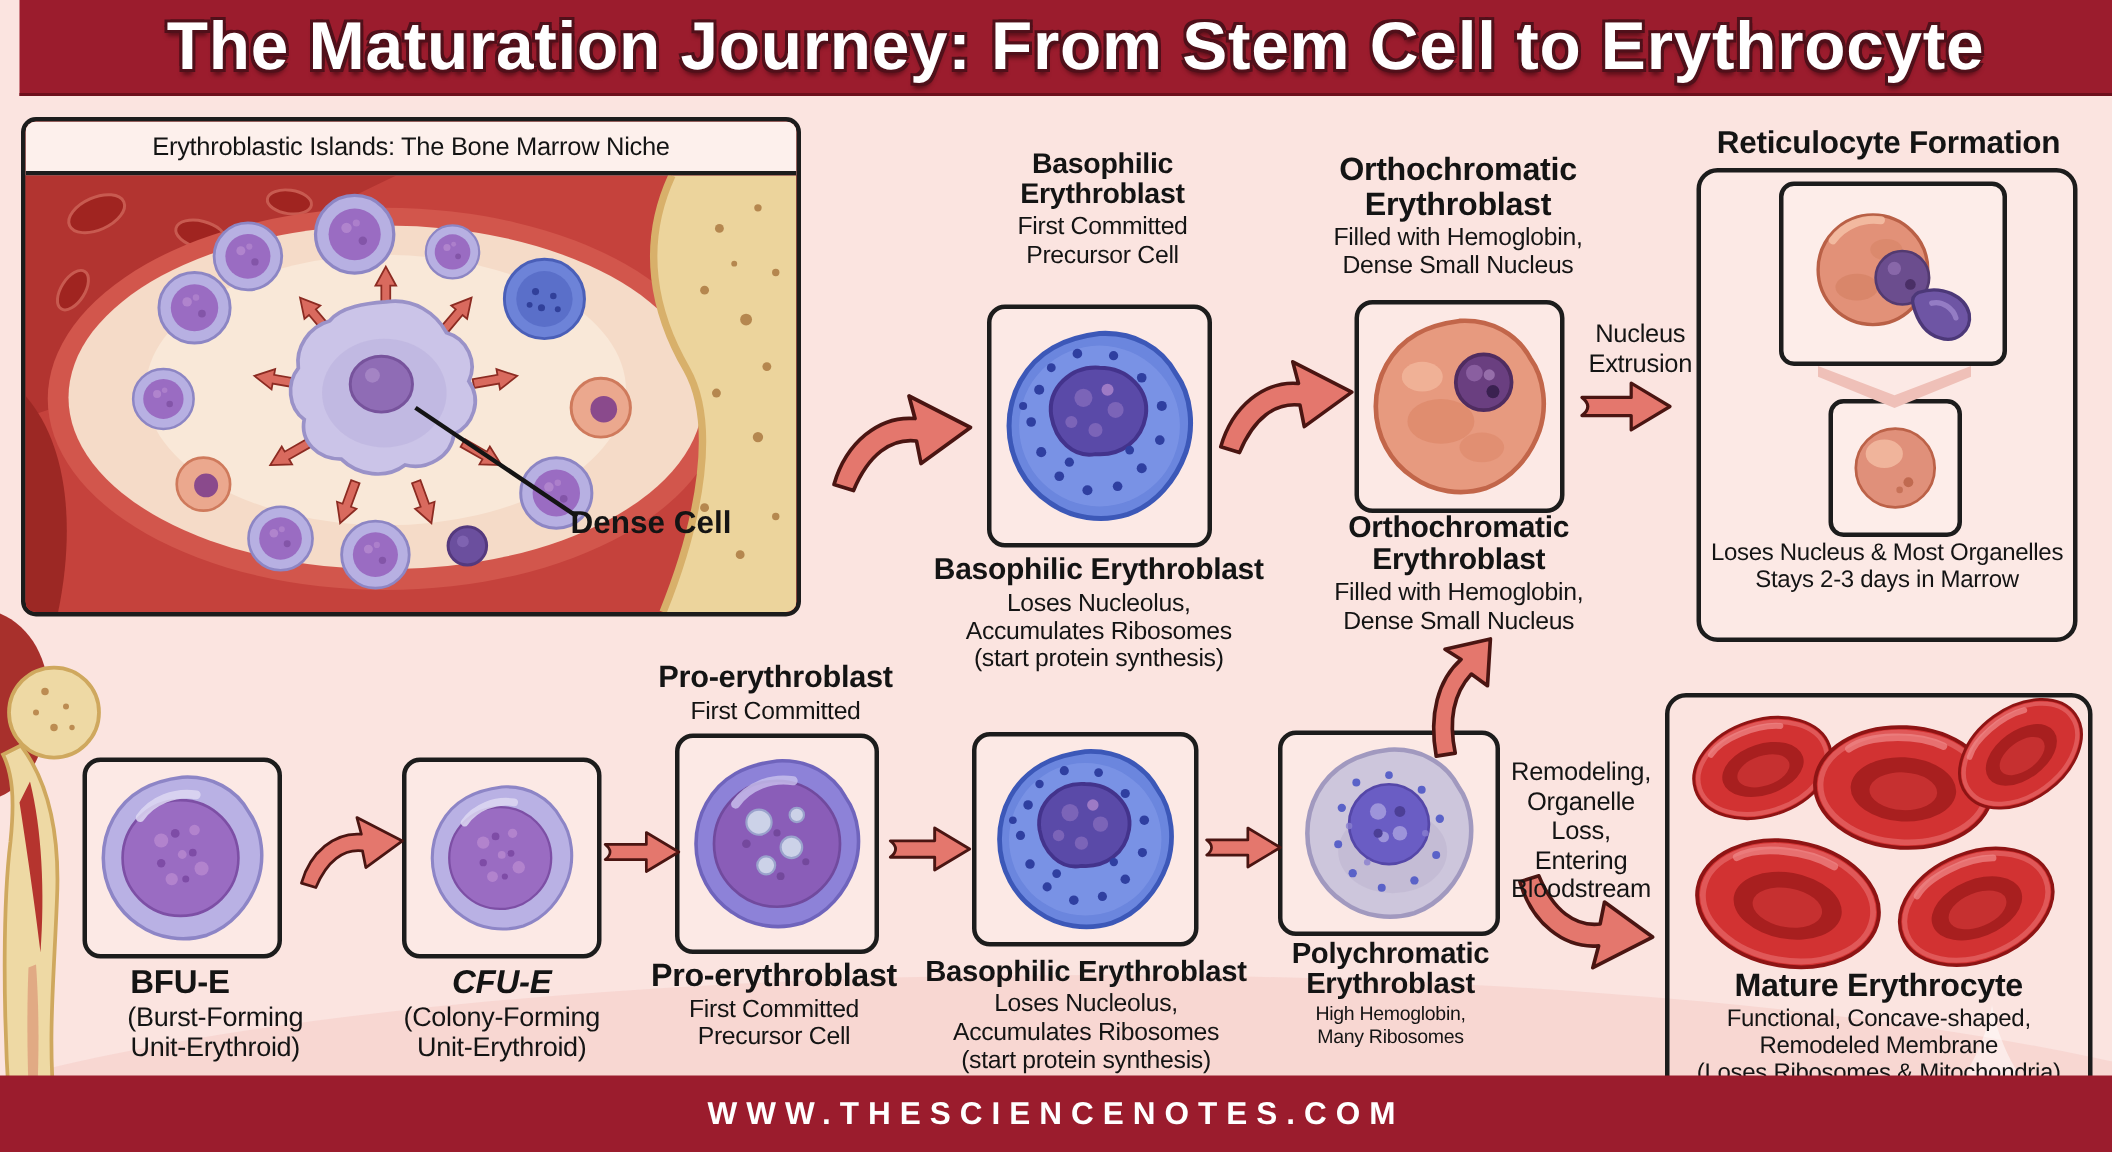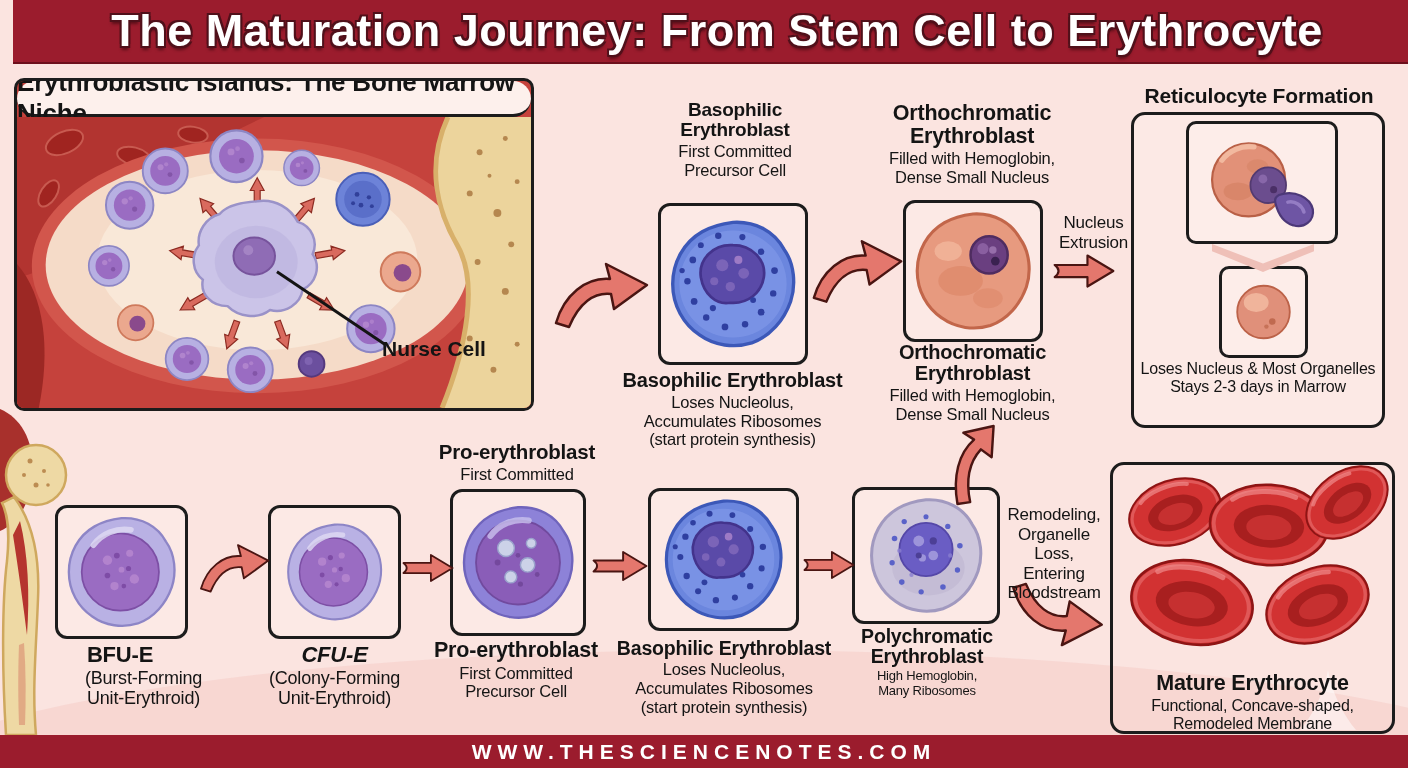--- a/index.html
+++ b/index.html
@@ -7,21 +7,21 @@
   body { font-family:"Liberation Sans", sans-serif; }
   .page { position:relative; width:1408px; height:768px; overflow:hidden;
           background:var(--background-pink,#fbe4e0); color:var(--text-dark,#141414); }
 
   
   .banner { position:absolute; left:13px; top:0; width:100%; height:64px; z-index:6;
             background:var(--banner-red,#9b1c2d); display:flex; align-items:center; justify-content:center;
             border-bottom:2px solid #6d0f1c; }
   .banner h1 { margin:0; font-size:45px; font-weight:700; color:#fff; letter-spacing:.5px;
                text-shadow:2px 2px 0 #50101a, -2px 2px 0 #50101a, 2px -2px 0 #50101a, -2px -2px 0 #50101a, 0 4px 3px rgba(40,5,10,.55); }
-  .footer { position:absolute; left:0; bottom:0; width:100%; height:33px; z-index:6;
+  .footer { position:absolute; left:0; bottom:0; width:100%; height:51px; z-index:6;
             background:var(--banner-red,#9b1c2d); display:flex; align-items:center; justify-content:center; }
   .footer span { color:#fff; font-weight:700; font-size:21px; letter-spacing:6px; }
 
   .wave { position:absolute; left:-130px; top:650px; width:1720px; height:300px; border-radius:50%;
           background:#f6d0cb; opacity:.65; z-index:0; }
 
   
   .box { position:absolute; border:3px solid var(--box-border,#1c1c1c); border-radius:12px;
          background:rgba(255,248,246,.28); z-index:2; }
   .cell-svg { position:absolute; inset:5px; width:calc(100% - 10px); height:calc(100% - 10px); }
@@ -29,21 +29,21 @@
   .cap { position:absolute; text-align:center; z-index:4; line-height:1.05; }
   .cap-title { font-weight:700; white-space:pre-line; letter-spacing:-.2px; }
   .cap-sub { white-space:pre-line; line-height:1.13; margin-top:2px; letter-spacing:-.2px; }
   .plain-label { position:absolute; text-align:center; white-space:pre-line; z-index:4; line-height:1.15; letter-spacing:-.2px; }
 
   
   .island-panel { position:absolute; left:14px; top:78px; width:520px; height:333px; z-index:2;
                   border:3px solid var(--box-border,#1c1c1c); border-radius:10px; overflow:hidden;
                   background:var(--island-vessel-red,#c5423c); }
   .island-header { height:36px; background:#fdf0ec; border-bottom:3px solid #1c1c1c;
-                   display:flex; align-items:center; justify-content:center; font-weight:700; font-size:26px; letter-spacing:-.2px;border-radius:18px; }
+                   display:flex; align-items:center; justify-content:center; font-weight:400; font-size:17px; letter-spacing:-.2px; }
   .island-art { position:absolute; left:0; top:36px; width:100%; height:calc(100% - 36px); }
   .nurse-label { position:absolute; left:316px; top:256px; width:202px; text-align:center; z-index:3; }
   .nurse-title { font-weight:700; font-size:21px; }
   .nurse-sub { font-size:19px; }
 
   .retic-title { position:absolute; left:1133px; top:84px; width:252px; text-align:center;
                  font-weight:700; font-size:21px; z-index:4; letter-spacing:-.2px; }
   .retic-outer { border-radius:14px; }
   .mature-panel { position:absolute; left:1110px; top:462px; width:285px; height:272px;
                   border:3px solid var(--box-border,#1c1c1c); border-radius:14px; z-index:2; }
@@ -286,21 +286,21 @@
         <use href="#isl-cell-dark" transform="translate(298,252)"></use>
         <use href="#isl-cell" transform="translate(236,258) scale(0.95)"></use>
         <use href="#isl-cell" transform="translate(172,247) scale(0.9)"></use>
         <use href="#isl-cell-salmon" transform="translate(120,210) scale(0.9)"></use>
         <use href="#isl-cell" transform="translate(93,152) scale(0.85)"></use>
         <use href="#isl-cell" transform="translate(114,90)"></use>
       </g>
       <line x1="263" y1="158" x2="372" y2="232" stroke="#141414" stroke-width="3"></line>
     </svg>
     <div class="nurse-label">
-      <div class="nurse-title">Nurse Cell</div>
+      <div class="nurse-title">Dense Cell</div>
     </div>
   </section>
 
   <svg class="bone-art" viewBox="0 0 82 332">
     <path d="M0,6 C24,16 36,44 32,76 C28,108 14,122 0,128 Z" fill="#a8302c"></path>
     <circle cx="36" cy="72" r="30" fill="#eed9a4" stroke="#cfa85e" stroke-width="2.5"></circle>
     <path d="M14,94 C32,118 40,152 38,196 C36,248 32,288 36,332 H6 C2,268 2,198 7,158 C10,128 8,112 2,100 Z" fill="#eed9a4" stroke="#cfa85e" stroke-width="2.5"></path>
     <path d="M20,118 C28,150 30,192 27,232 C23,198 17,158 13,132 Z" fill="#b5342e"></path>
     <path d="M24,240 C26,268 26,296 25,322 L19,322 C18,294 18,266 19,242 Z" fill="#d98a70" opacity=".6"></path>
     <g fill="#b07a3e" opacity=".8">
@@ -444,21 +444,21 @@
     <svg class="rbc" style="left:186px; top:4px; width:96px; height:67px; transform:rotate(-36deg);" viewBox="0 0 100 70">
         <use href="#rbc"></use>
       </svg>
     <svg class="rbc" style="left:14px; top:92px; width:130px; height:91px; transform:rotate(10deg);" viewBox="0 0 100 70">
         <use href="#rbc"></use>
       </svg>
     <svg class="rbc" style="left:148px; top:100px; width:113px; height:79px; transform:rotate(-22deg);" viewBox="0 0 100 70">
         <use href="#rbc"></use>
       </svg>
   </div>
-  <div class="cap" style="left:1113px; top:672px; width:279px;">
+  <div class="cap" style="left:1113px; top:646px; width:279px;">
     <div class="cap-title" style="font-size:21.5px;">Mature Erythrocyte</div>
     <div class="cap-sub" style="font-size:16px;">Functional, Concave-shaped,
 Remodeled Membrane
 (Loses Ribosomes &amp; Mitochondria)</div>
   </div>
   <svg class="watermark" viewBox="0 0 60 64">
     <path d="M30,2 C34,26 46,48 58,62 L2,62 C14,48 26,26 30,2 Z" fill="#ffffff" opacity=".5"></path>
   </svg>
 
   <svg class="arrow" style="left:552px; top:258px; width:100px; height:74px;" viewBox="0 0 100 72">

